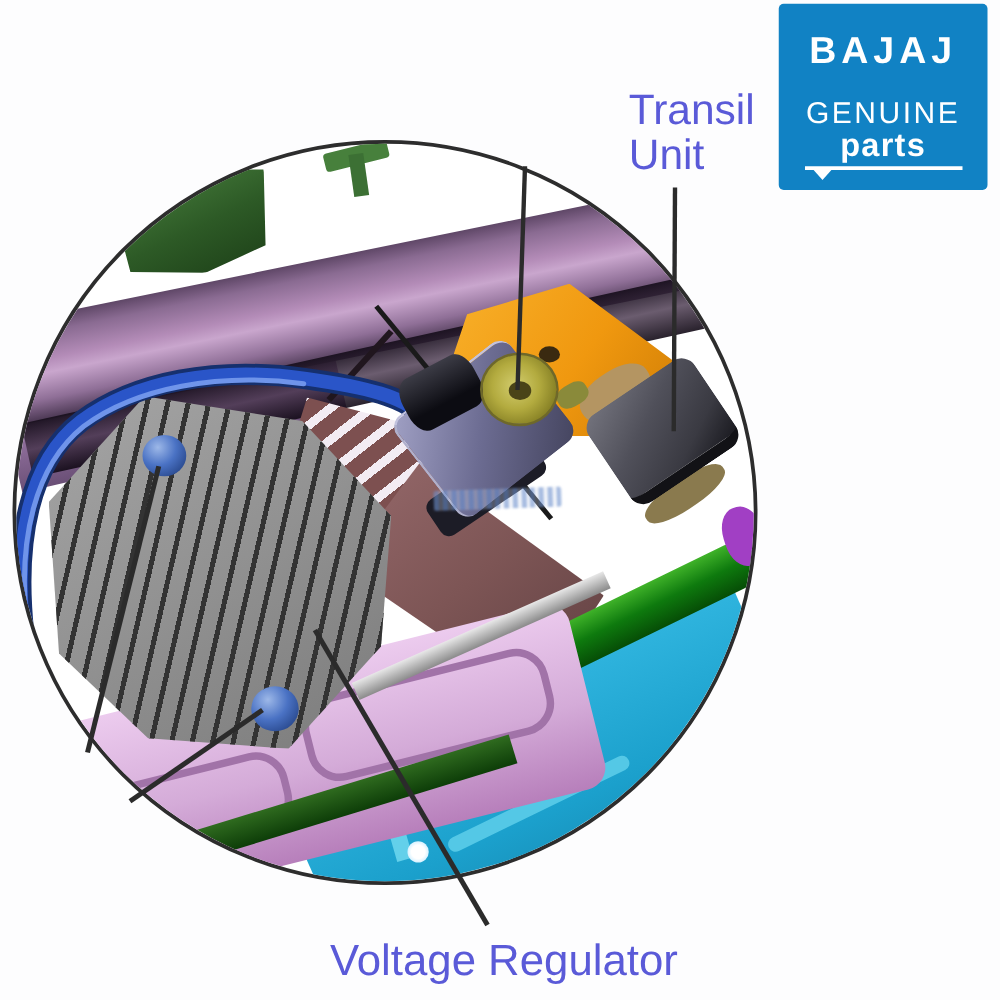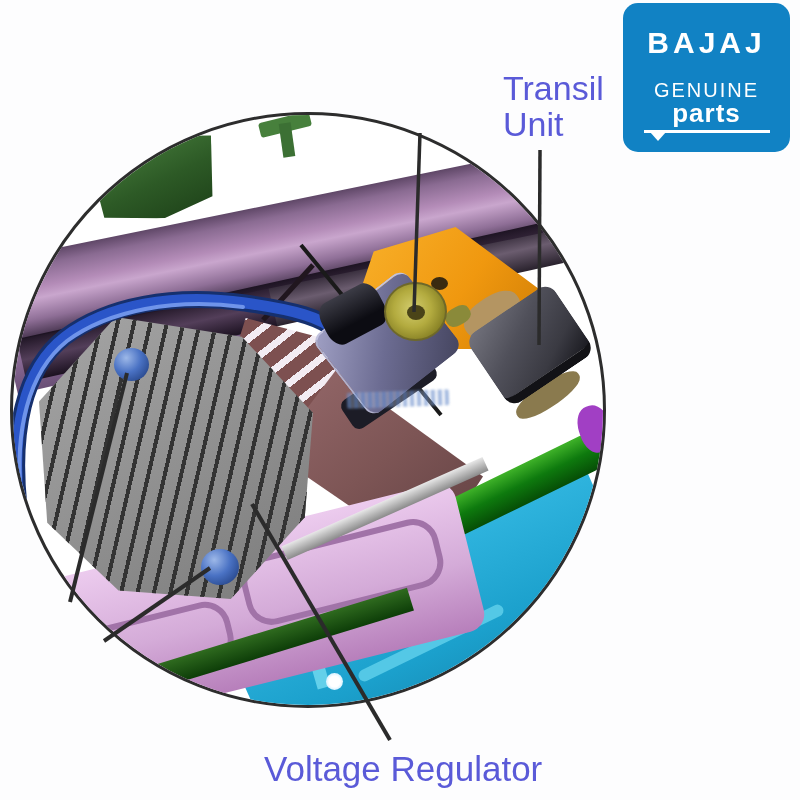--- a/index.html
+++ b/index.html
@@ -13,26 +13,26 @@
   .callout{
     position:absolute;color:var(--label-text,#5a5ad8);
     font-weight:400;letter-spacing:0px;line-height:1.06;
   }
   .callout.transil{left:503px;top:70px;font-size:34px;}
   .callout.voltage{left:264px;top:750px;font-size:35px;white-space:nowrap;}
 
   
   .badge{
     position:absolute;left:623px;top:3px;width:167px;height:149px;
-    background:var(--badge-bg,#1182c4);border-radius:15px;
+    background:var(--badge-bg,#1182c4);border-radius:4px;
     display:flex;flex-direction:column;align-items:center;justify-content:center;
     color:var(--badge-text,#fff);
   }
   .badge .brand{font-size:30px;font-weight:700;letter-spacing:4px;margin-top:14px;}
-  .badge .genuine{font-size:20px;font-weight:400;letter-spacing:2px;margin-top:19px;}
+  .badge .genuine{font-size:24px;font-weight:400;letter-spacing:2px;margin-top:19px;}
   .badge .parts{font-size:26px;font-weight:700;letter-spacing:1px;margin-top:-4px;}
   .badge .rule{position:relative;width:126px;height:3px;background:#fff;margin:1px 0 10px 0;}
   .badge .rule .arrow{
     position:absolute;left:6px;top:2px;width:0;height:0;
     border-left:8px solid transparent;border-right:8px solid transparent;
     border-top:9px solid #fff;
   }
 
   
   .circle{

